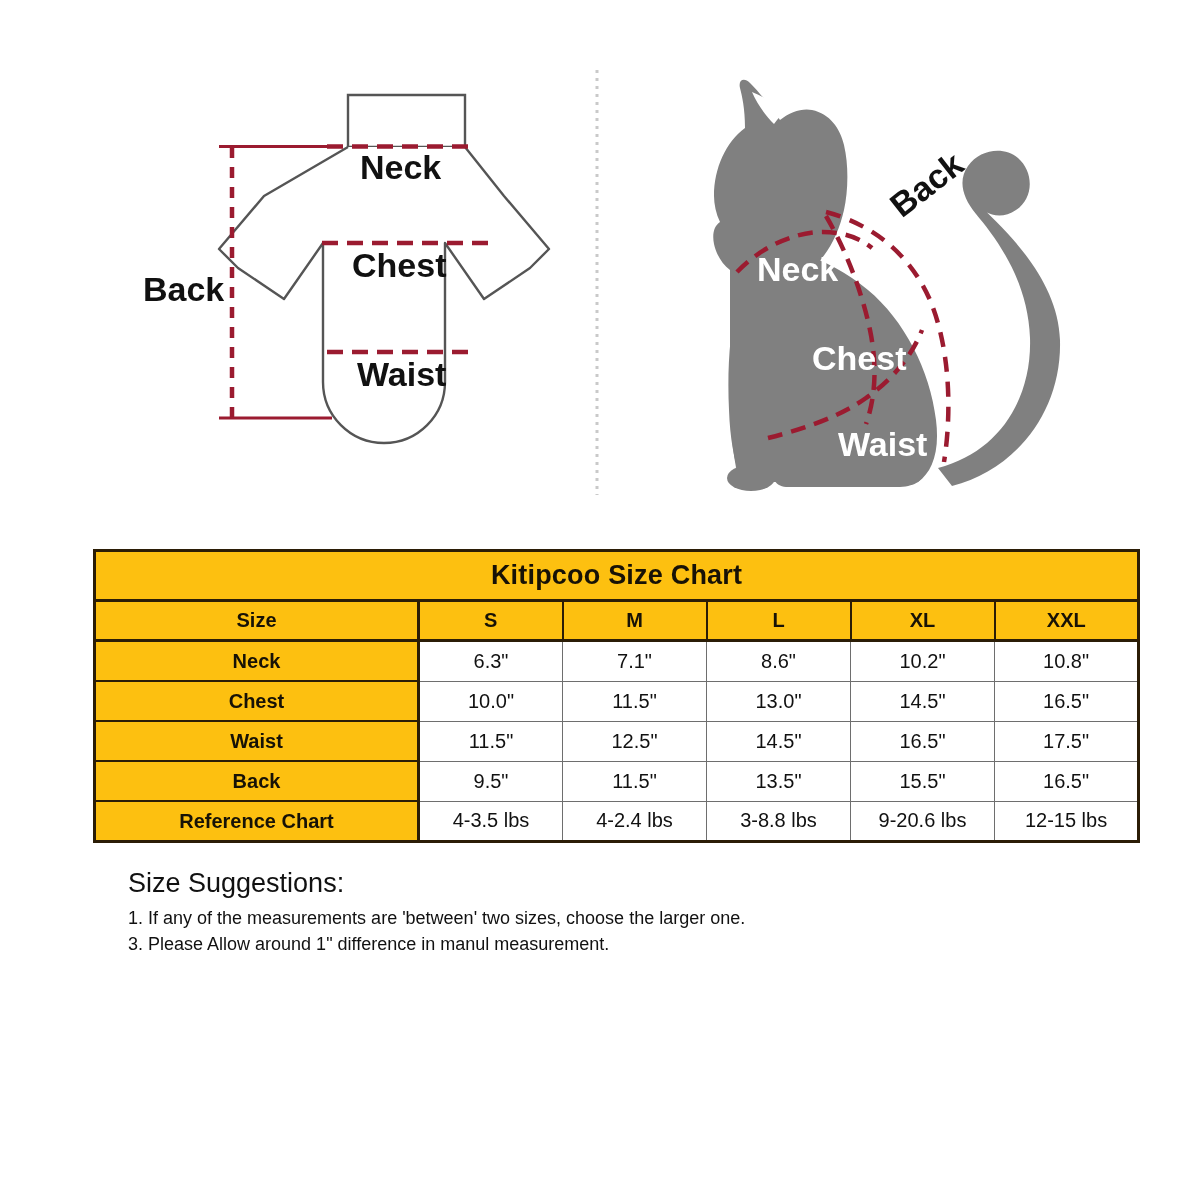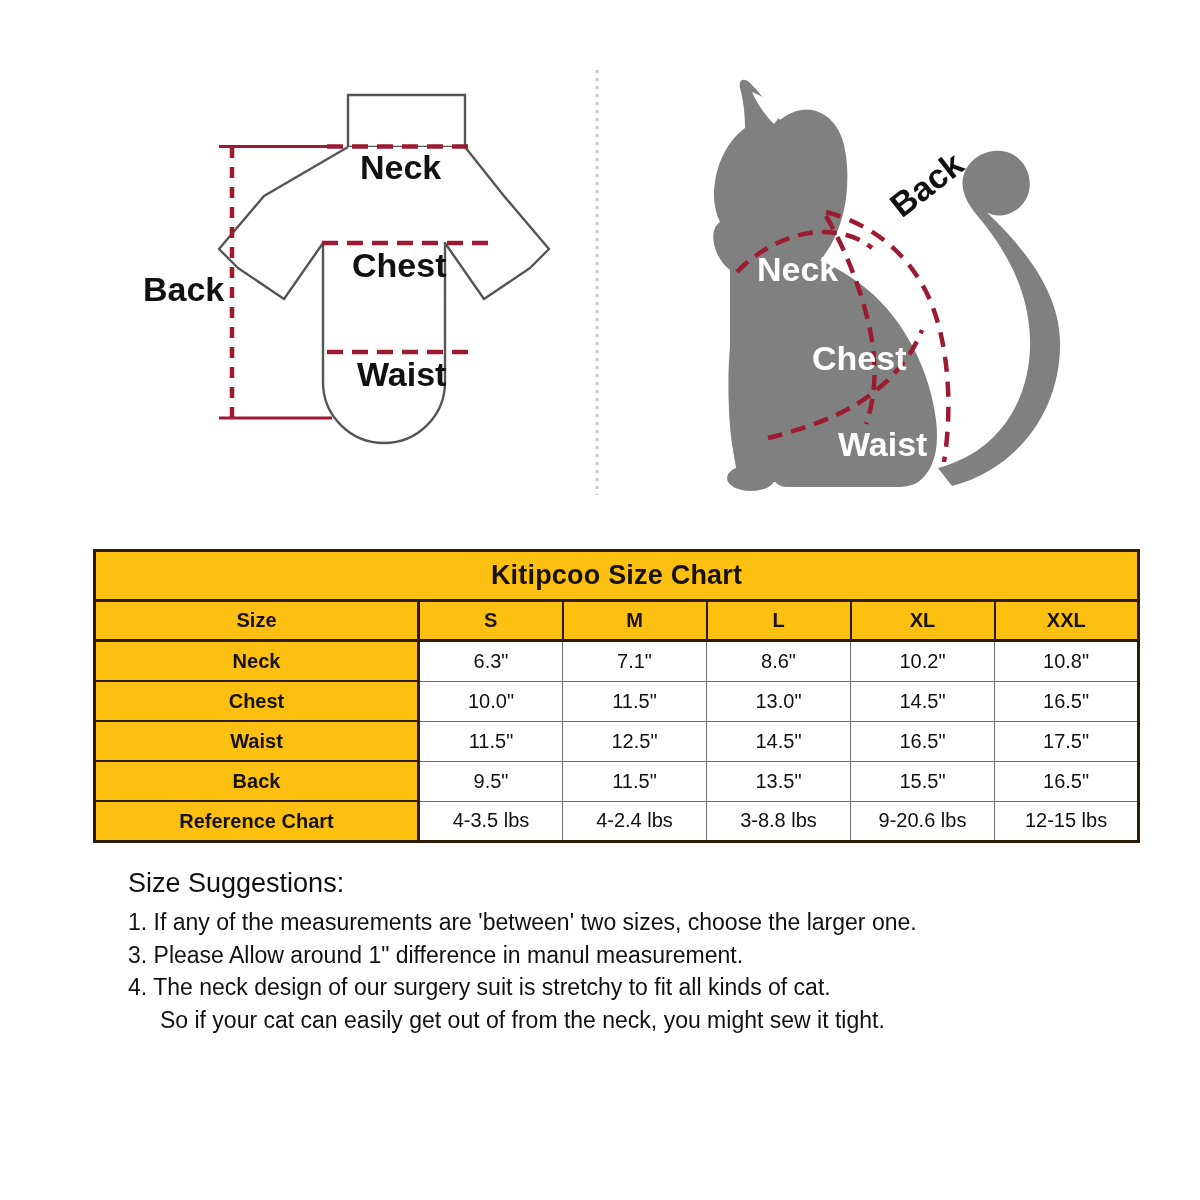--- a/index.html
+++ b/index.html
@@ -140,21 +140,21 @@
     color: #111111;
     margin-left: 32px;
   }
   #sugg-title {
     font-size: 27px;
     font-weight: 400;
     margin: 0 0 7px 0;
     line-height: 1.15;
   }
   .sugg-item {
-    font-size: 23px;
+    font-size: 18px;
     font-weight: 400;
     line-height: 1.42;
     margin: 0;
     white-space: pre-wrap;
   }
 </style>
 </head>
 <body>
 
 <div id="diagrams">
@@ -341,15 +341,13 @@
       <td class="t-cell">9-20.6 lbs</td>
       <td class="t-cell last">12-15 lbs</td>
     </tr>
   </tbody>
 </table>
 
 <div id="suggestions">
   <p id="sugg-title">Size Suggestions:</p>
   <p class="sugg-item">1. If any of the measurements are 'between' two sizes, choose the larger one.</p>
   <p class="sugg-item">3. Please Allow around 1" difference in manul measurement.</p>
-  <p class="sugg-item">4. The neck design of our surgery suit is stretchy to fit all kinds of cat.
-     So if your cat can easily get out of from the neck, you might sew it tight.</p>
 </div>
 
 </body></html>

